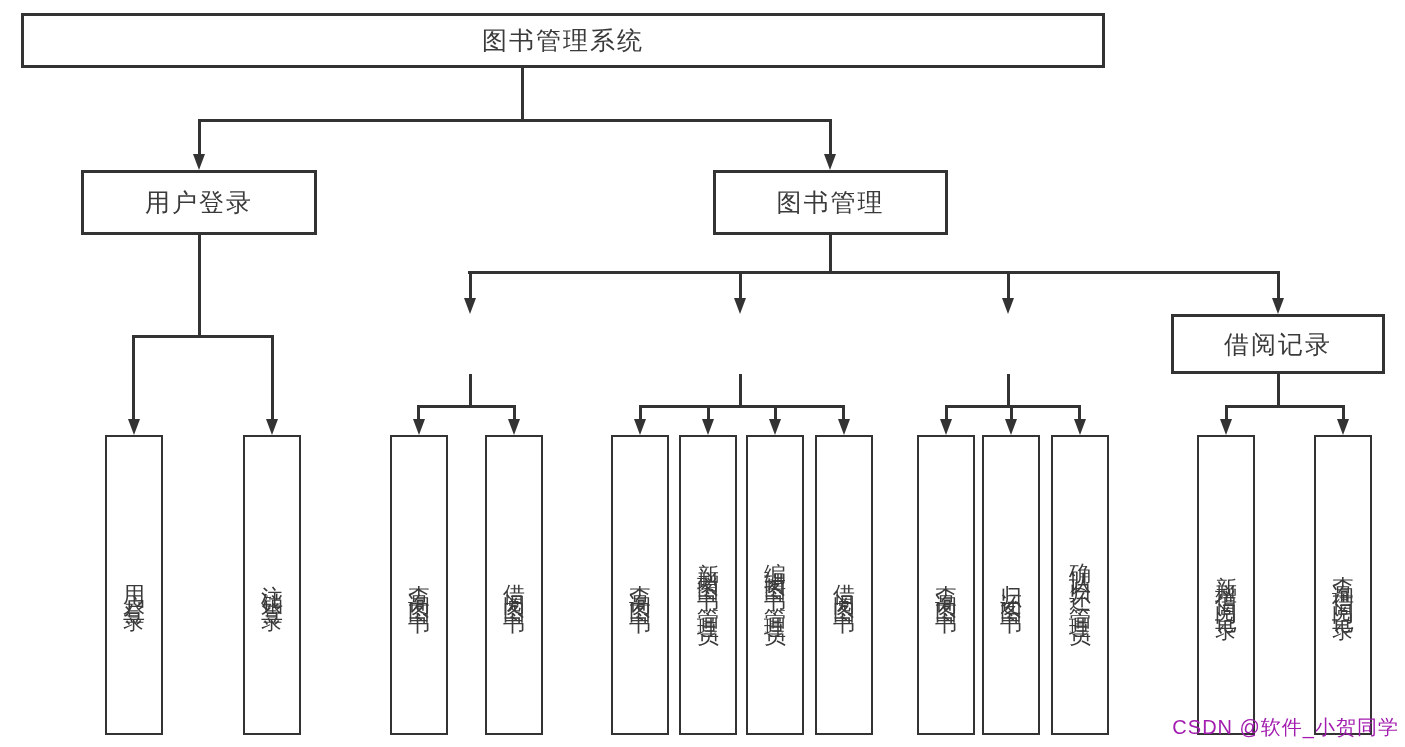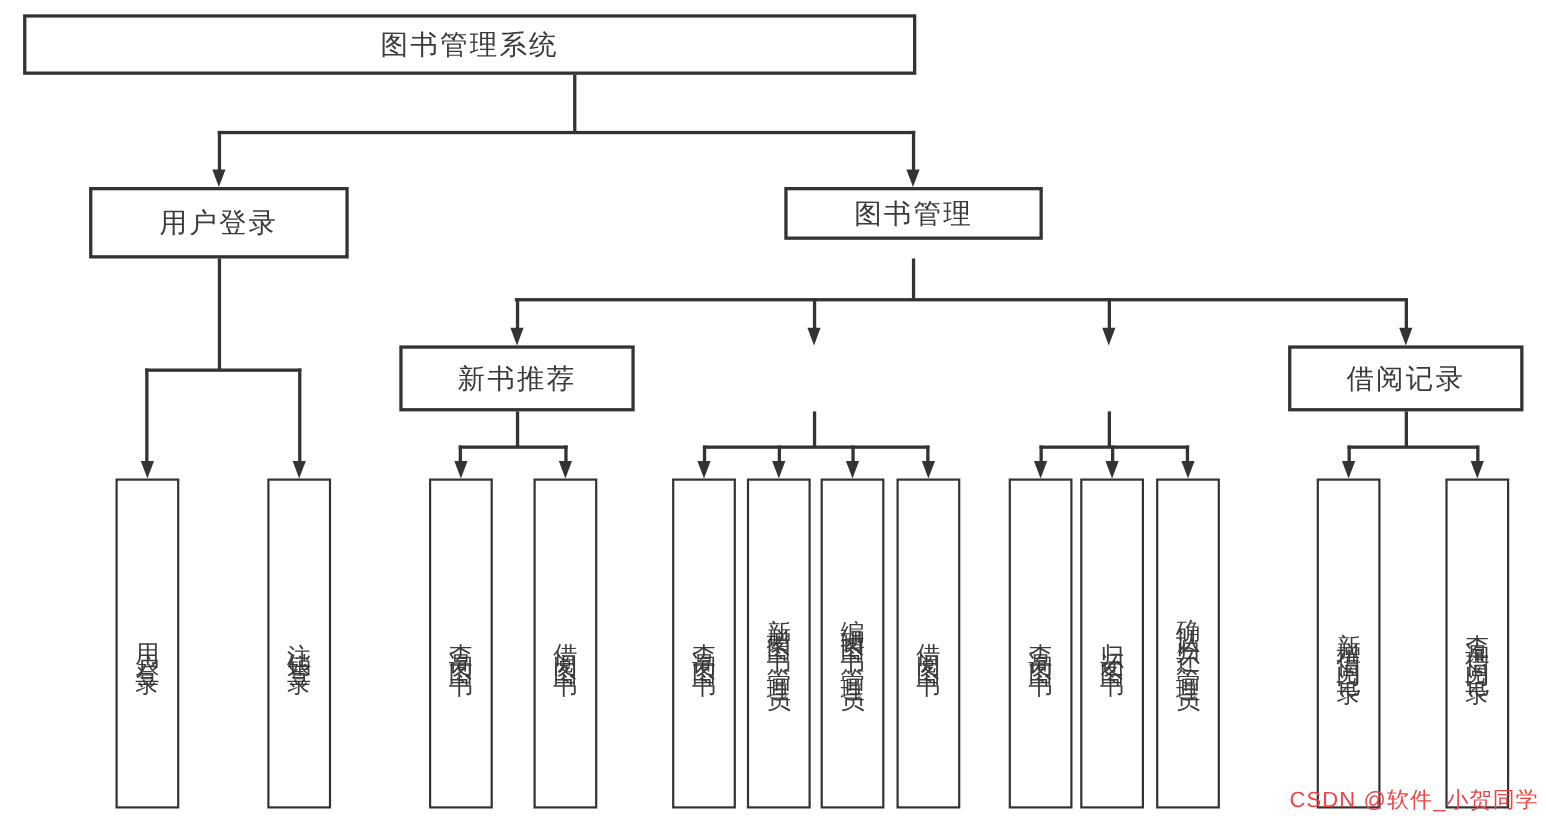--- a/index.html
+++ b/index.html
@@ -34,44 +34,44 @@
   .vline { position:absolute; width:3px; background:#333333; }
   .hline { position:absolute; height:3px; background:#333333; }
   .arrowhead {
     position:absolute; width:0; height:0;
     border-left:6px solid transparent;
     border-right:6px solid transparent;
     border-top:16px solid #333333;
   }
   .watermark {
     position:absolute; top:714px; right:6px;
-    font-size:20px; color:#ef4444; letter-spacing:1px;
+    font-size:20px; color:#a21caf; letter-spacing:1px;
     white-space:nowrap;
   }
 </style>
 </head>
 <body>
 
 <div id="canvas">
 
-  <div class="hbox" style="left:21px; top:13px; width:812px; height:55px;">
+  <div class="hbox" style="left:21px; top:13px; width:1084px; height:55px;">
     <span>图书管理系统</span>
   </div>
 
   <div class="vline" style="left:521px; top:68px; height:53px;"></div>
   <div class="hline" style="left:198px; top:119px; width:634px;"></div>
   <div class="vline" style="left:198px; top:119px; height:37px;"></div>
   <div class="arrowhead" style="left:193px; top:154px;"></div>
   <div class="vline" style="left:829px; top:119px; height:37px;"></div>
   <div class="arrowhead" style="left:824px; top:154px;"></div>
 
   <div class="hbox" style="left:81px; top:170px; width:236px; height:65px;">
     <span>用户登录</span>
   </div>
-  <div class="hbox" style="left:713px; top:170px; width:235px; height:48px;">
+  <div class="hbox" style="left:713px; top:170px; width:235px; height:65px;">
     <span>图书管理</span>
   </div>
 
   <div class="vline" style="left:198px; top:235px; height:102px;"></div>
   <div class="hline" style="left:132px; top:335px; width:142px;"></div>
   <div class="vline" style="left:132px; top:335px; height:86px;"></div>
   <div class="arrowhead" style="left:128px; top:419px;"></div>
   <div class="vline" style="left:271px; top:335px; height:86px;"></div>
   <div class="arrowhead" style="left:266px; top:419px;"></div>
 
@@ -79,23 +79,20 @@
   <div class="hline" style="left:468px; top:271px; width:811px;"></div>
   <div class="vline" style="left:469px; top:271px; height:30px;"></div>
   <div class="arrowhead" style="left:464px; top:298px;"></div>
   <div class="vline" style="left:739px; top:271px; height:30px;"></div>
   <div class="arrowhead" style="left:734px; top:298px;"></div>
   <div class="vline" style="left:1007px; top:271px; height:30px;"></div>
   <div class="arrowhead" style="left:1002px; top:298px;"></div>
   <div class="vline" style="left:1277px; top:271px; height:30px;"></div>
   <div class="arrowhead" style="left:1272px; top:298px;"></div>
 
-  <div class="hbox" style="left:363px; top:314px; width:214px; height:60px;">
-    <span>新书推荐</span>
-  </div>
   <div class="hbox" style="left:1171px; top:314px; width:214px; height:60px;">
     <span>借阅记录</span>
   </div>
 
   <div class="vline" style="left:469px; top:374px; height:33px;"></div>
   <div class="hline" style="left:417px; top:405px; width:99px;"></div>
   <div class="vline" style="left:417px; top:405px; height:16px;"></div>
   <div class="arrowhead" style="left:413px; top:419px;"></div>
   <div class="vline" style="left:513px; top:405px; height:16px;"></div>
   <div class="arrowhead" style="left:508px; top:419px;"></div>

